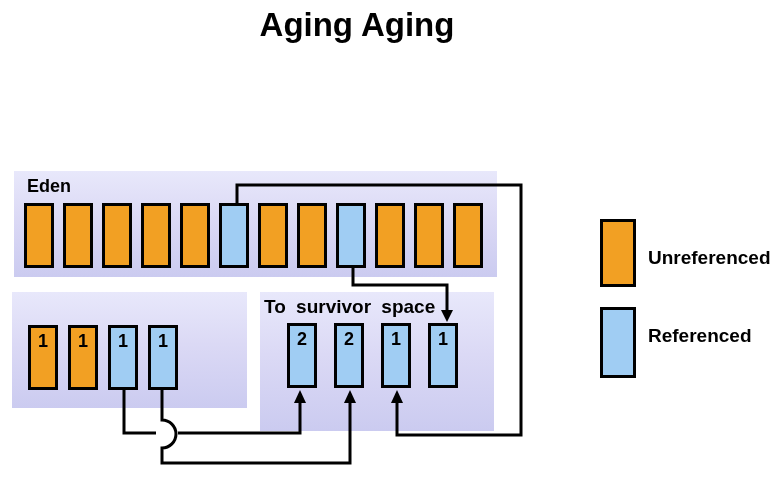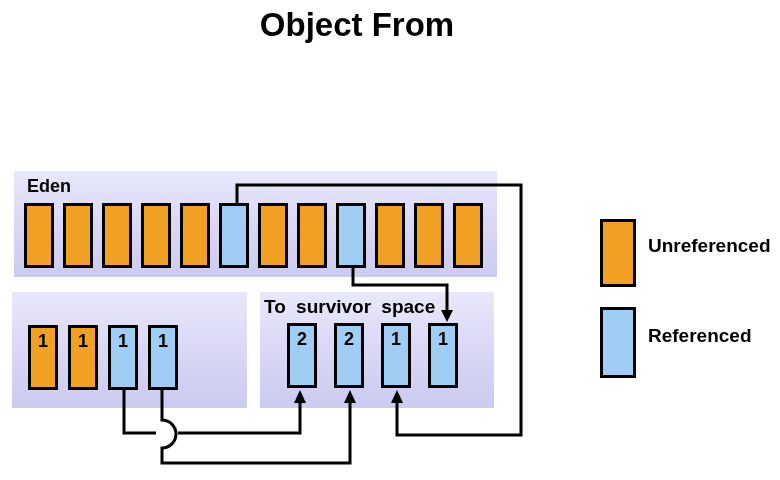--- a/index.html
+++ b/index.html
@@ -15,50 +15,50 @@
     position:absolute;
     background:linear-gradient(180deg,#E8E8FB 0%,#DBD9F5 45%,#CBCBF0 100%);
   }
   .region-label{
     position:absolute;font-weight:bold;font-size:19px;word-spacing:5px;white-space:pre;
   }
   #eden-region{left:14px;top:171px;width:483px;height:106px;}
   #eden-region .region-label{left:13px;top:5px;font-size:18px;}
   #from-region{left:12px;top:292px;width:235px;height:116px;}
   #from-region .region-label{left:6px;top:6px;}
-  #to-region{left:260px;top:292px;width:234px;height:116px;}
+  #to-region{left:260px;top:292px;width:234px;height:139px;}
   #to-region .region-label{left:4px;top:4px;}
   .cells{position:absolute;display:flex;}
   #eden-cells{left:10px;top:32px;gap:9px;}
   #from-cells{left:16px;top:33px;gap:10px;}
   #to-cells{left:27px;top:31px;gap:17px;}
   .cell{
     box-sizing:border-box;width:30px;height:65px;border:3px solid #000;
     font-size:18px;font-weight:bold;text-align:center;padding-top:4px;line-height:1;
   }
   .legend-swatch{
     position:absolute;box-sizing:border-box;width:36px;border:3px solid #000;
   }
   #legend-swatch-unreferenced{left:600px;top:219px;height:68px;}
   #legend-swatch-referenced{left:600px;top:307px;height:71px;}
   .legend-label{
     position:absolute;left:648px;font-size:19px;font-weight:bold;white-space:nowrap;
   }
-  #legend-label-unreferenced{top:235px;}
+  #legend-label-unreferenced{top:247px;}
   #legend-label-referenced{top:325px;text-align:center;}
   #arrows-overlay{position:absolute;left:0;top:0;pointer-events:none;}
   #arrows-overlay path{fill:none;stroke:#000;stroke-width:3;}
   #arrows-overlay polygon{fill:#000;stroke:none;}
 </style>
 </head>
 <body>
 
 <div id="canvas">
 
-  <div class="page-title">Object From</div>
+  <div class="page-title">Aging Aging</div>
 
   <div class="region" id="eden-region">
     <div class="region-label">Eden</div>
     <div class="cells" id="eden-cells">
         <div class="cell" style="background: rgb(242, 160, 35);"></div>
         <div class="cell" style="background: rgb(242, 160, 35);"></div>
         <div class="cell" style="background: rgb(242, 160, 35);"></div>
         <div class="cell" style="background: rgb(242, 160, 35);"></div>
         <div class="cell" style="background: rgb(242, 160, 35);"></div>
         <div class="cell" style="background: rgb(160, 205, 243);"></div>

